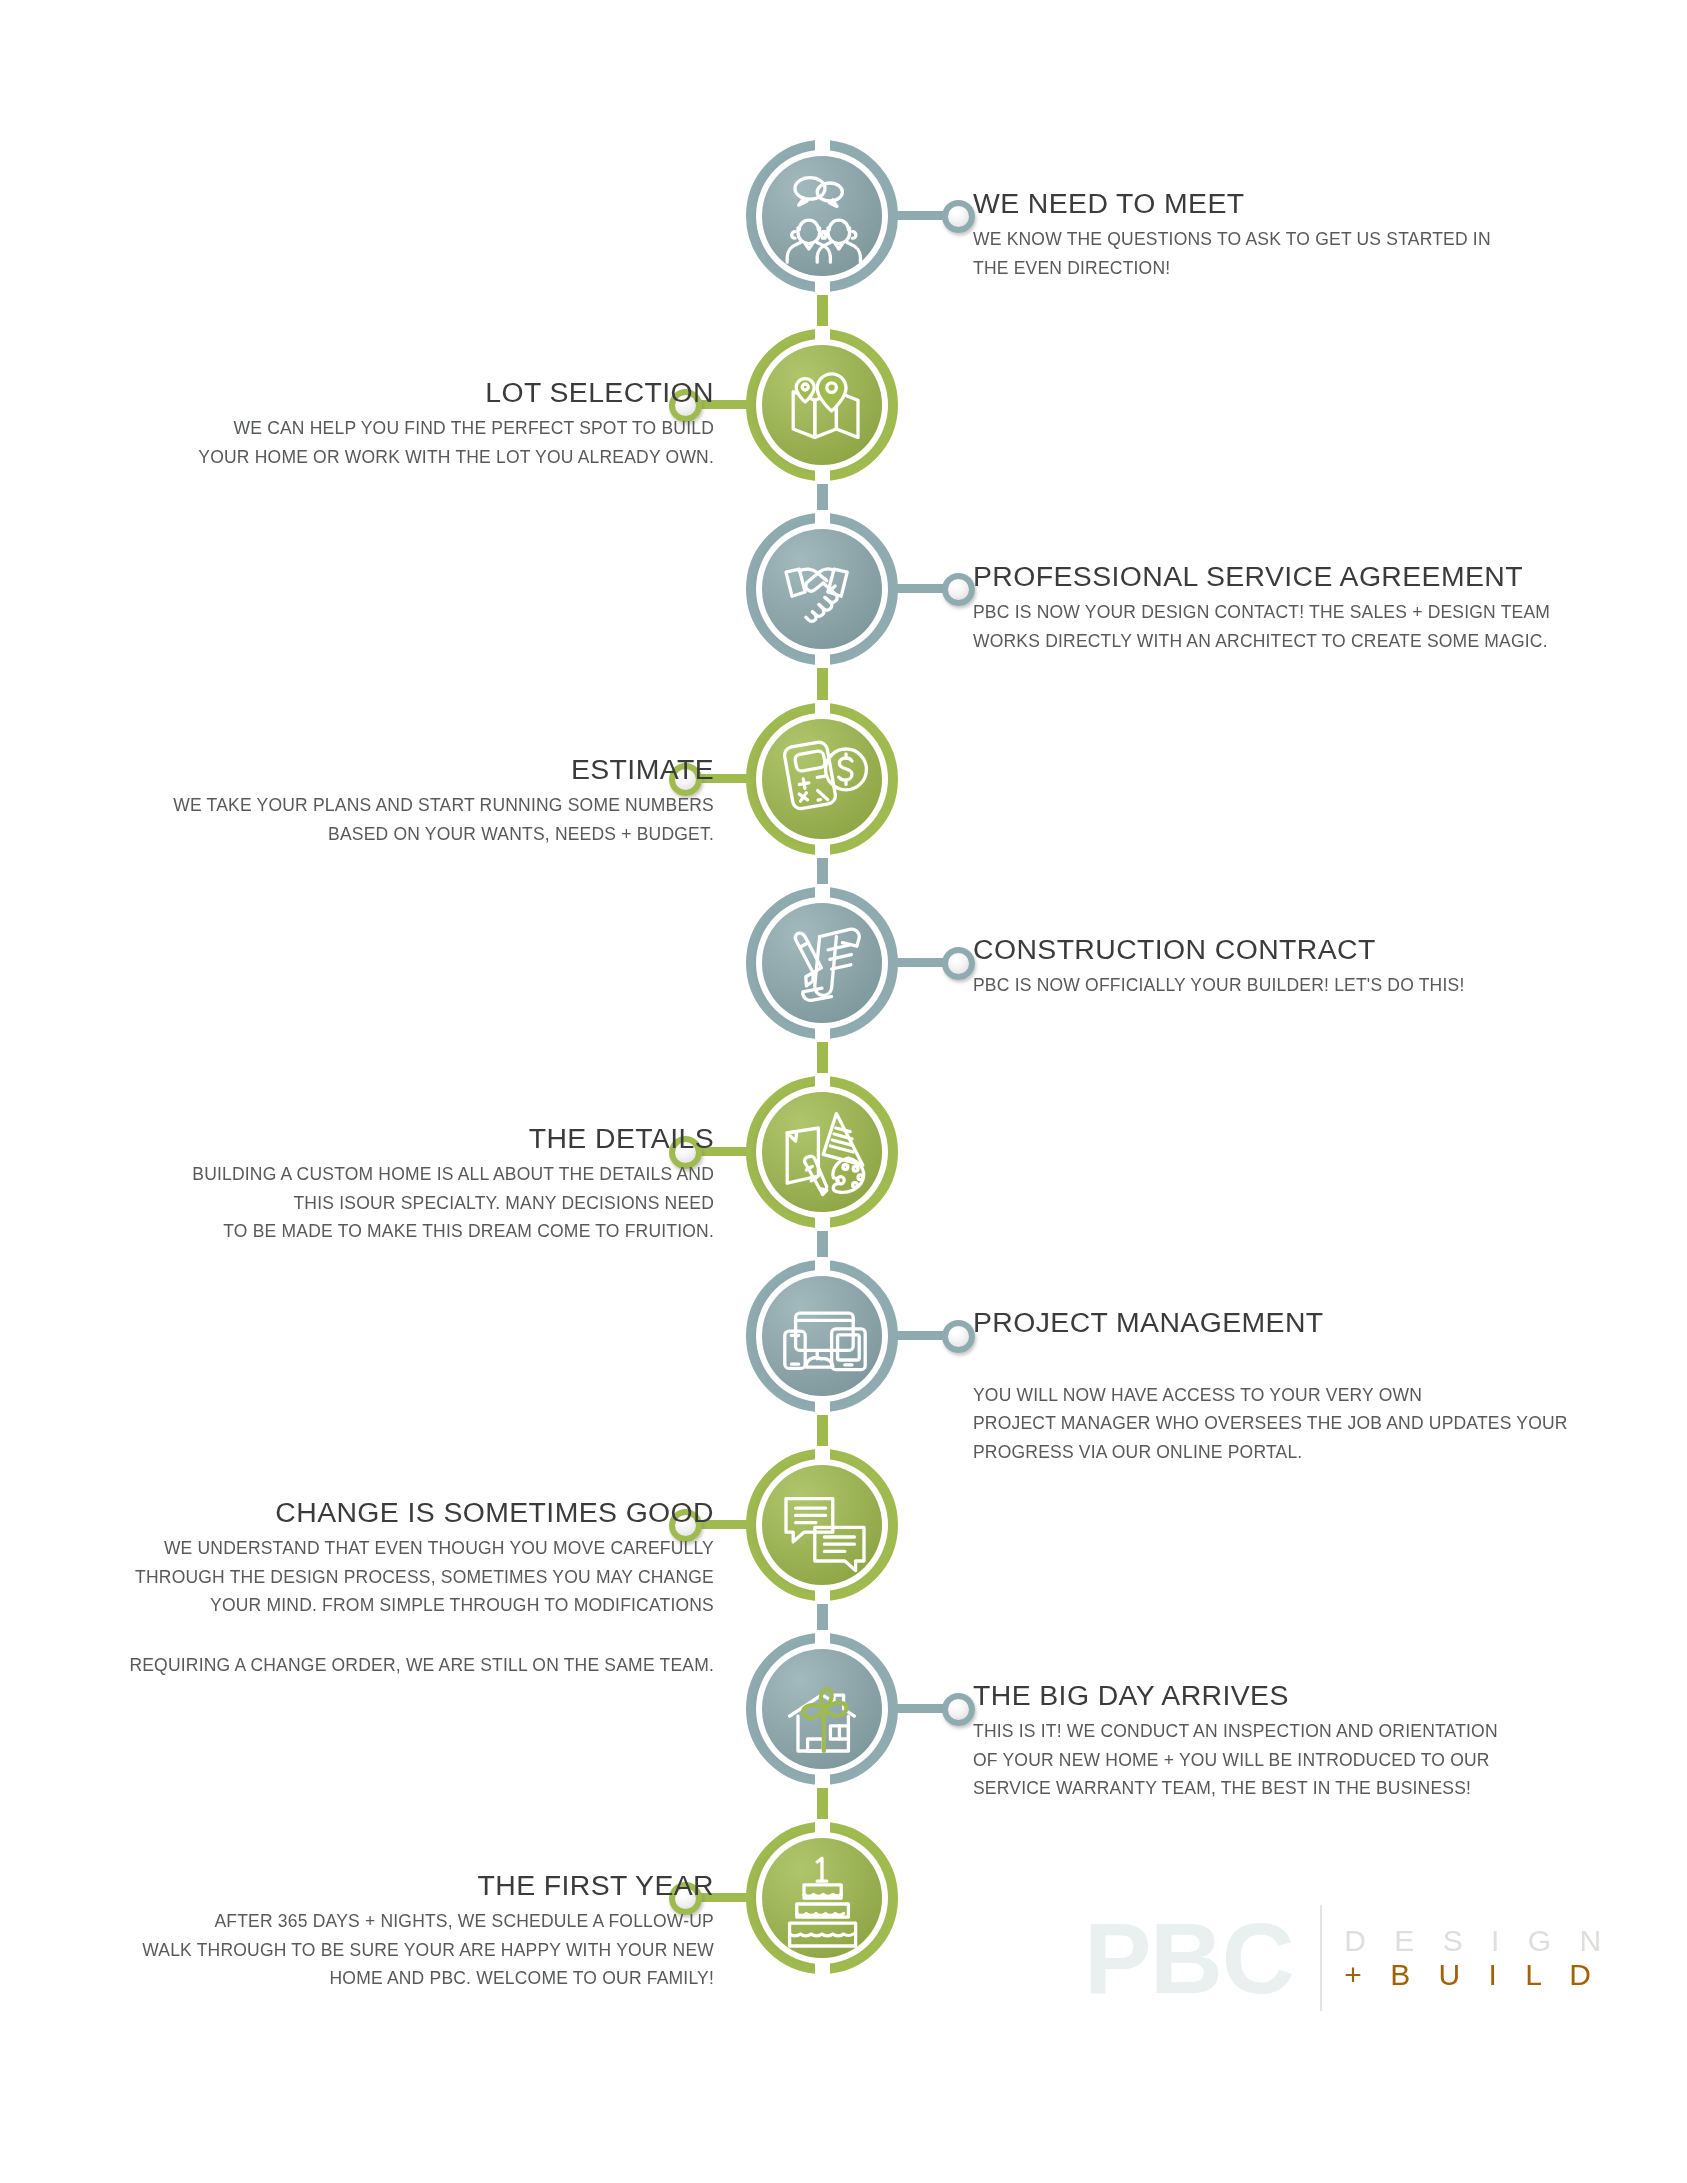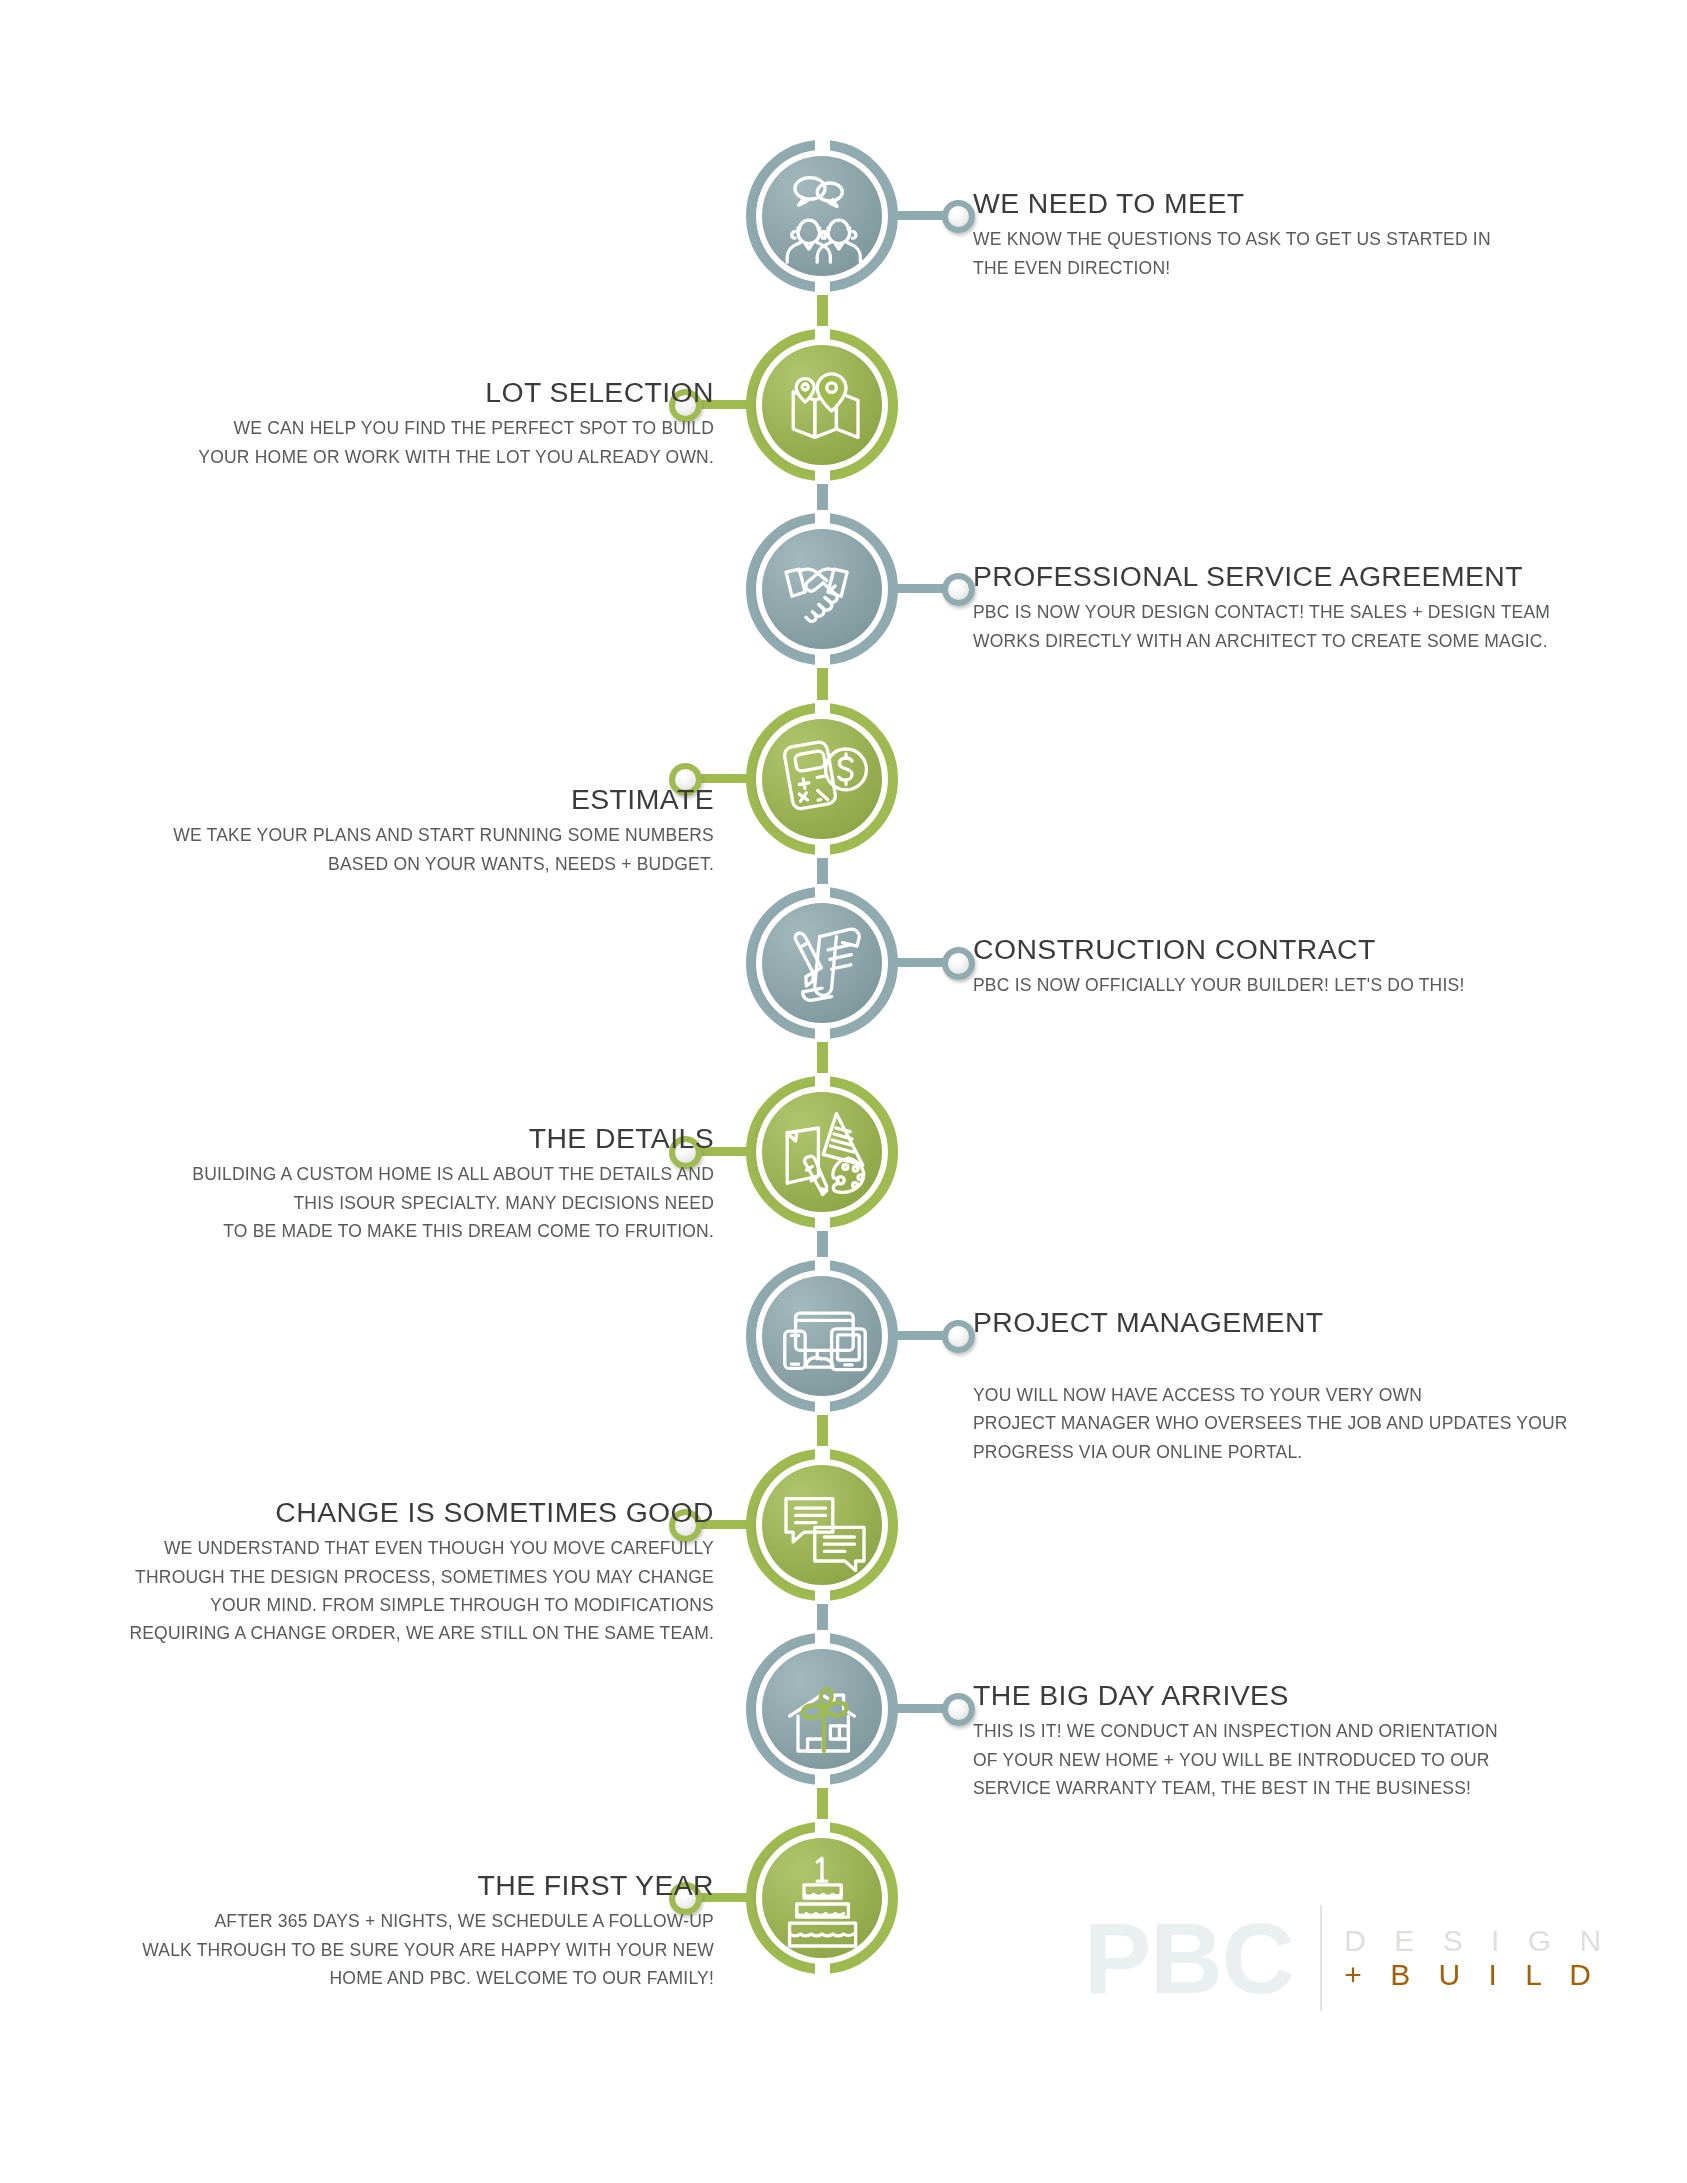--- a/index.html
+++ b/index.html
@@ -300,21 +300,21 @@
       <path d="M92 96 h16" transform="rotate(-10 100 96)"></path>
       <path d="M63 124 l12 12 M75 124 l-12 12" transform="rotate(-10 69 130)"></path>
       <path d="M94 118 l14 18 M92 134 h4" transform="rotate(-10 100 126)"></path>
       <circle cx="140" cy="84" r="34"></circle>
       <path d="M150 70 a11 9 0 0 0 -10 -5 c-7 0 -11 4 -11 9 c0 11 21 7 21 18 c0 6 -5 10 -12 10 a12 9 0 0 1 -10 -5"></path>
       <path d="M140 58 v7 M140 102 v7"></path>
     </g>
           </svg>
         </div>
       </div>
-      <div class="txt l" style="top: 784px; right: 973px; width: 681px;">
+      <div class="txt l" style="top: 754px; right: 973px; width: 681px;">
         <h2>ESTIMATE</h2>
         <p>
           <span style="display: block;">WE TAKE YOUR PLANS AND START RUNNING SOME NUMBERS</span>
           <span style="display: block;">BASED ON YOUR WANTS, NEEDS + BUDGET.</span>
         </p>
       </div>
       <div class="node" style="left: 746px; top: 887px; width: 152px; height: 152px; color: rgb(143, 171, 176);">
         <div class="ring"></div>
         <div class="ring-notch top"></div>
         <div class="ring-notch bottom"></div>
@@ -423,21 +423,21 @@
     </g>
           </svg>
         </div>
       </div>
       <div class="txt l" style="top: 1497px; right: 973px; width: 681px;">
         <h2>CHANGE IS SOMETIMES GOOD</h2>
         <p>
           <span style="display: block;">WE UNDERSTAND THAT EVEN THOUGH YOU MOVE CAREFULLY</span>
           <span style="display: block;">THROUGH THE DESIGN PROCESS, SOMETIMES YOU MAY CHANGE</span>
           <span style="display: block;">YOUR MIND.  FROM SIMPLE THROUGH TO MODIFICATIONS</span>
-          <span style="display: block;">REQUIRING A CHANGE ORDER, WE ARE STILL ON THE SAME TEAM.</span>
+          <span style="display: block; margin-top: 32px;">REQUIRING A CHANGE ORDER, WE ARE STILL ON THE SAME TEAM.</span>
         </p>
       </div>
       <div class="node" style="left: 746px; top: 1633px; width: 152px; height: 152px; color: rgb(143, 171, 176);">
         <div class="ring"></div>
         <div class="ring-notch top"></div>
         <div class="ring-notch bottom"></div>
         <div class="stub right"></div>
         <div class="knob right"></div>
         <div class="disc-shadow"></div>
         <div class="disc">

